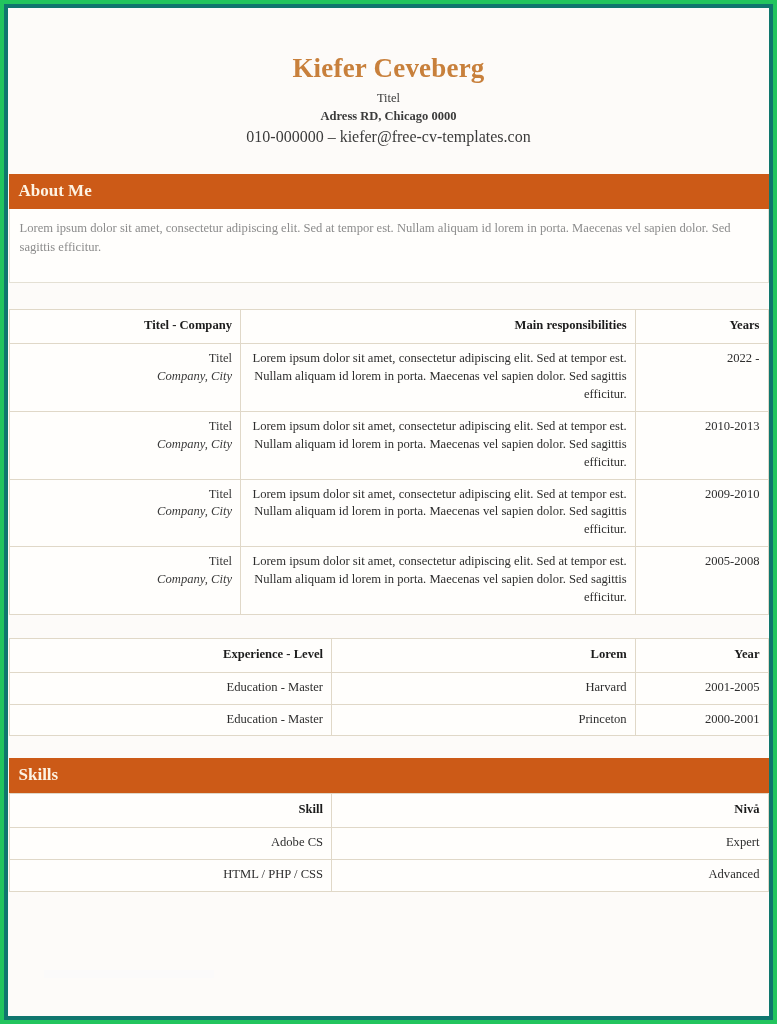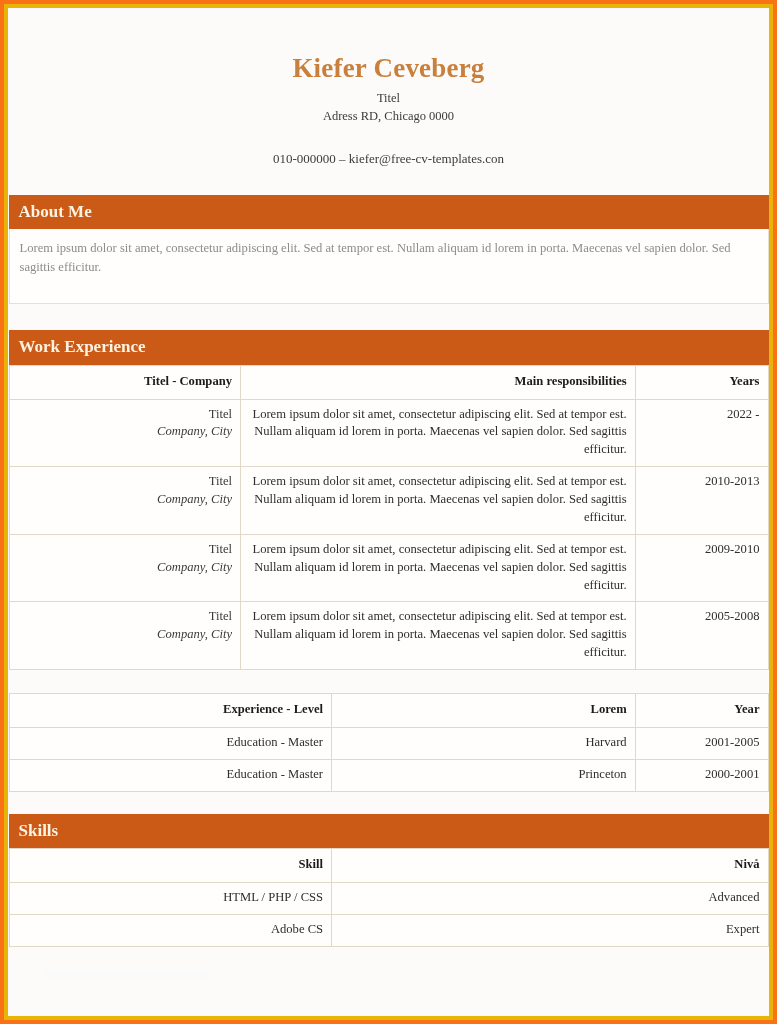--- a/index.html
+++ b/index.html
@@ -13,22 +13,22 @@
     font-family: "Liberation Serif", serif;
     overflow: hidden;
   }
 
   
   #page-frame {
     position: relative;
     box-sizing: border-box;
     width: 777px;
     height: 1024px;
-    background: #eab308;
-    border: 4px solid #f97316;
+    background: #0f766e;
+    border: 4px solid #22c55e;
     padding: 0;
   }
   #page-sheet {
     position: absolute;
     left: 4px;
     top: 4px;
     right: 4px;
     bottom: 4px;
     background: #fdfbf9;
   }
@@ -49,26 +49,26 @@
   .cv-subtitle {
     font-size: 12.5px;
     color: #3b3b3b;
     margin-top: 5px;
     line-height: 1.45;
   }
   .cv-address {
     font-size: 12.5px;
     color: #3b3b3b;
     line-height: 1.45;
+    font-weight: bold;
   }
   .cv-contact {
-    font-size: 13px;
+    font-size: 16px;
     color: #3b3b3b;
     line-height: 1.45;
-    margin-top: 25px;
   }
 
   
   .section {
     width: 760px;
     margin: 0 auto;
   }
   .section-bar {
     background: #cc5a17;
     color: #fdf3e3;
@@ -177,21 +177,20 @@
     <div class="section">
       <div class="section-bar">About Me</div>
       <div class="about-body">
         <p class="about-text">Lorem ipsum dolor sit amet, consectetur adipiscing elit. Sed at tempor est. Nullam aliquam id lorem in porta. Maecenas vel sapien dolor. Sed sagittis efficitur.</p>
       </div>
     </div>
 
     <div class="gap-about"></div>
 
     <div class="section">
-      <div class="section-bar">Work Experience</div>
       <table class="cv-table">
         <colgroup>
           <col class="col-work-1">
             <col class="col-work-2">
             <col class="col-work-3">
         </colgroup>
         <thead>
           <tr>
             <th>Titel - Company</th>
             <th>Main responsibilities</th>
@@ -276,27 +275,27 @@
             <col class="col-skill-2">
         </colgroup>
         <thead>
           <tr>
             <th>Skill</th>
             <th>Nivå</th>
           </tr>
         </thead>
         <tbody>
           <tr>
+            <td>Adobe CS</td>
+            <td>Expert</td>
+          </tr>
+          <tr>
             <td>HTML / PHP / CSS</td>
             <td>Advanced</td>
           </tr>
-          <tr>
-            <td>Adobe CS</td>
-            <td>Expert</td>
-          </tr>
         </tbody>
       </table>
     </div>
 
     <div class="gap-skills"></div>
 
     <div class="watermark"></div>
 
   </div>
 </div>

